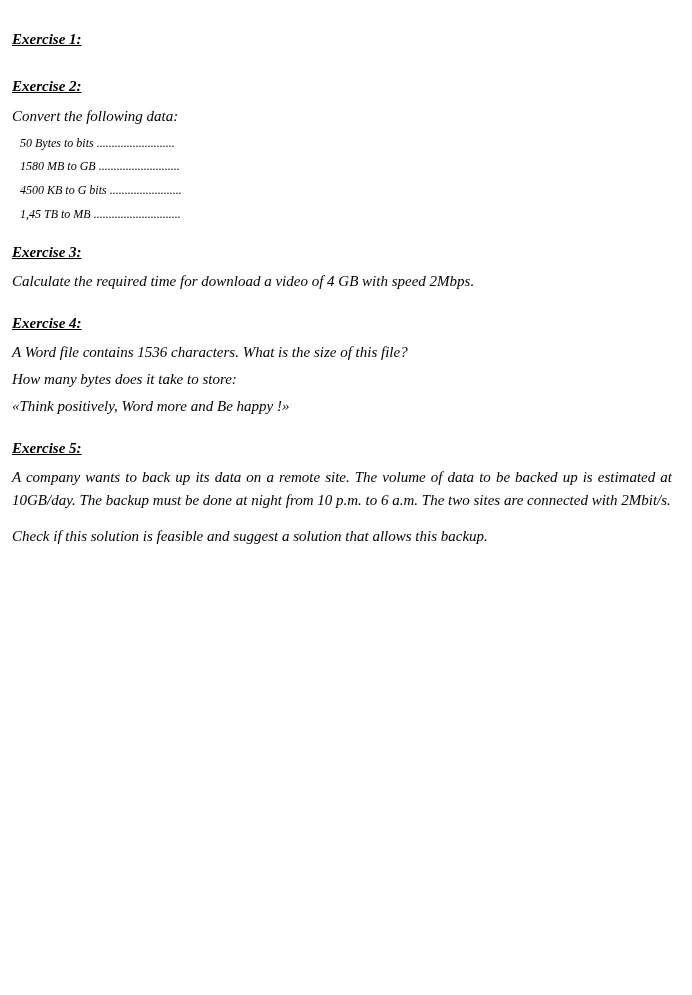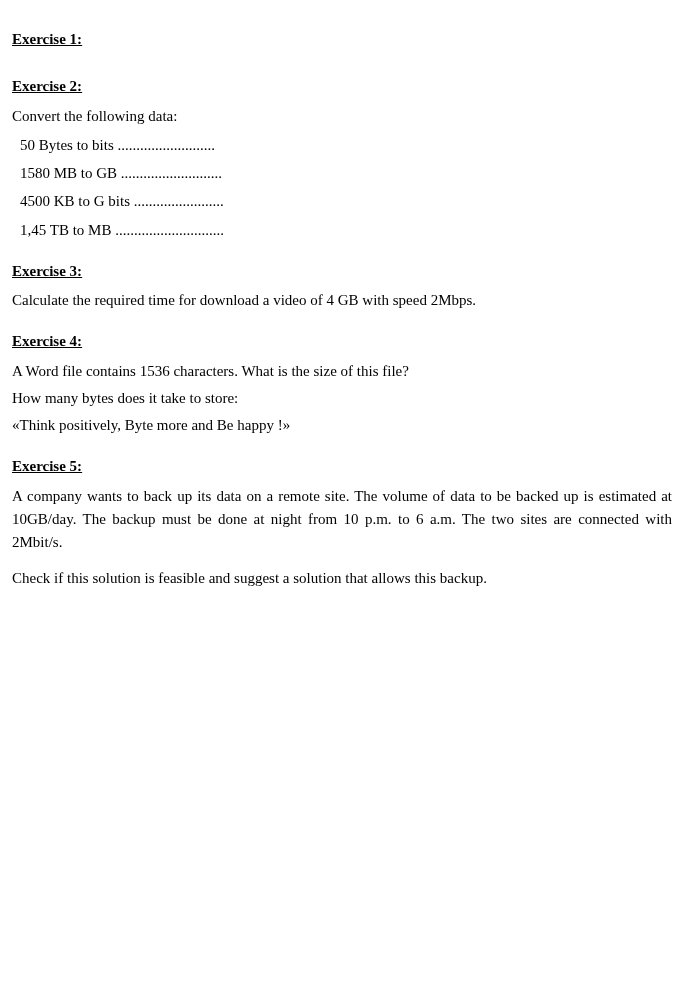--- a/index.html
+++ b/index.html
@@ -22,40 +22,41 @@
     .exercise-title {
       font-weight: bold;
       text-decoration: underline;
       margin-top: 10px;
       margin-bottom: 6px;
       display: inline-block;
     }
 
     .exercise-block {
       margin-bottom: 8px;
+      font-style: italic;
     }
 
     .paragraph {
       text-align: justify;
       margin-bottom: 4px;
     }
 
     .suggest {
       margin-top: 4px;
       margin-bottom: 8px;
     }
 
     .conversion-list {
       margin: 6px 0 6px 8px;
     }
 
     .conversion-item {
       margin-bottom: 5px;
       white-space: nowrap;
-      font-size: 15px;
+      font-size: 12px;
     }
 
     .dots {
       font-family: 'Times New Roman', Times, serif;
     }
 
     .section-gap {
       margin-top: 8px;
     }
   </style>
@@ -87,20 +88,20 @@
 
 <div class="exercise-block section-gap">
   <span class="exercise-title">Exercise 3:</span>
   <p class="paragraph">Calculate the required time for download a video of 4 GB with speed 2Mbps.</p>
 </div>
 
 <div class="exercise-block section-gap">
   <span class="exercise-title">Exercise 4:</span>
   <p class="paragraph">A Word file contains 1536 characters. What is the size of this file?</p>
   <p class="paragraph">How many bytes does it take to store:</p>
-  <p class="paragraph"> «Think positively, Byte more and Be happy !»</p>
+  <p class="paragraph"> «Think positively, Word more and Be happy !»</p>
 </div>
 
 <div class="exercise-block section-gap">
   <span class="exercise-title">Exercise 5:</span>
   <p class="paragraph">A company wants to back up its data on a remote site. The volume of data to be backed up is estimated at 10GB/day. The backup must be done at night from 10 p.m. to 6 a.m. The two sites are connected with 2Mbit/s.</p>
   <p class="paragraph" style="margin-top:13px;">Check if this solution is feasible and suggest a solution that allows this backup.</p>
 </div>
 
 </body></html>

